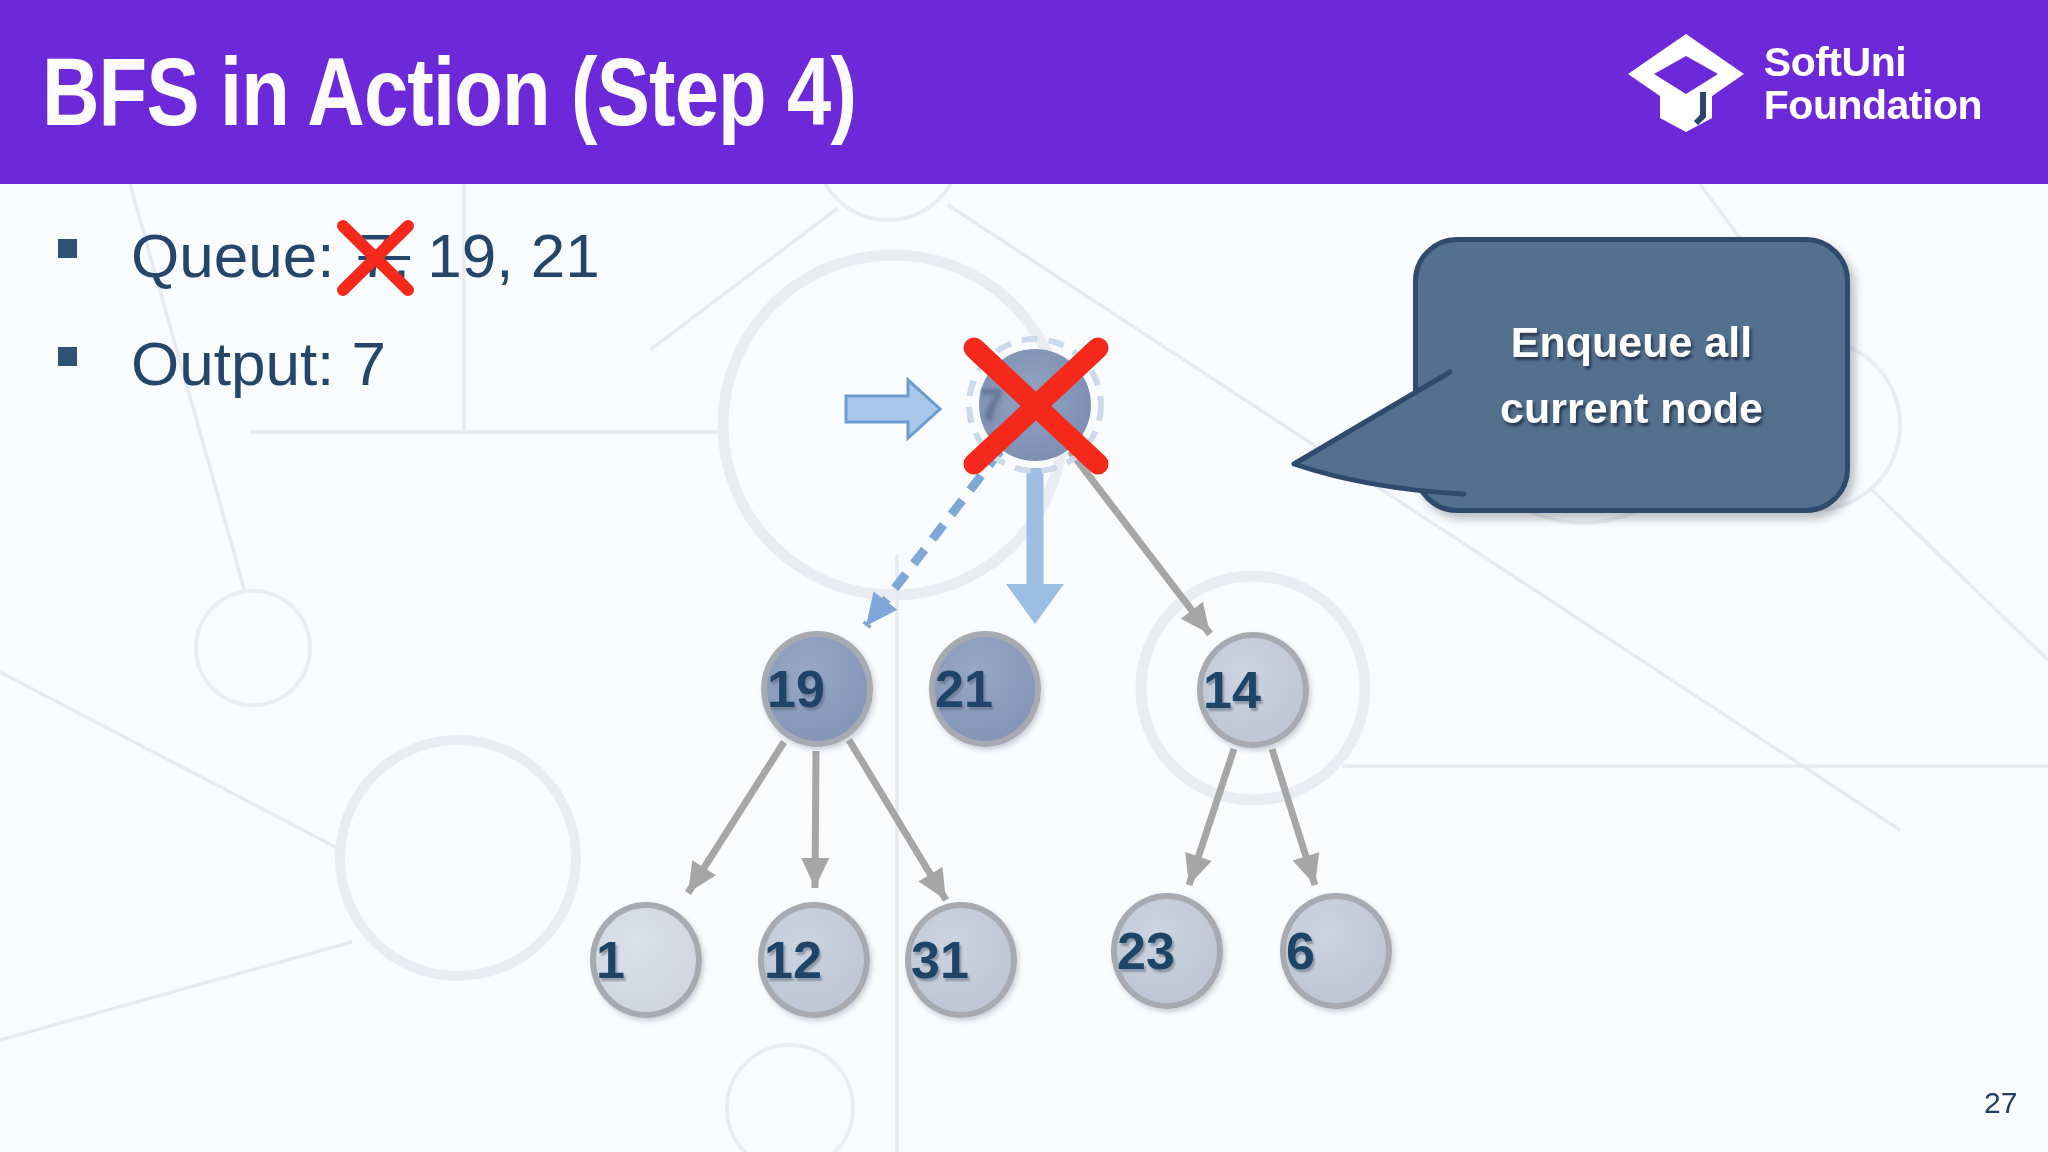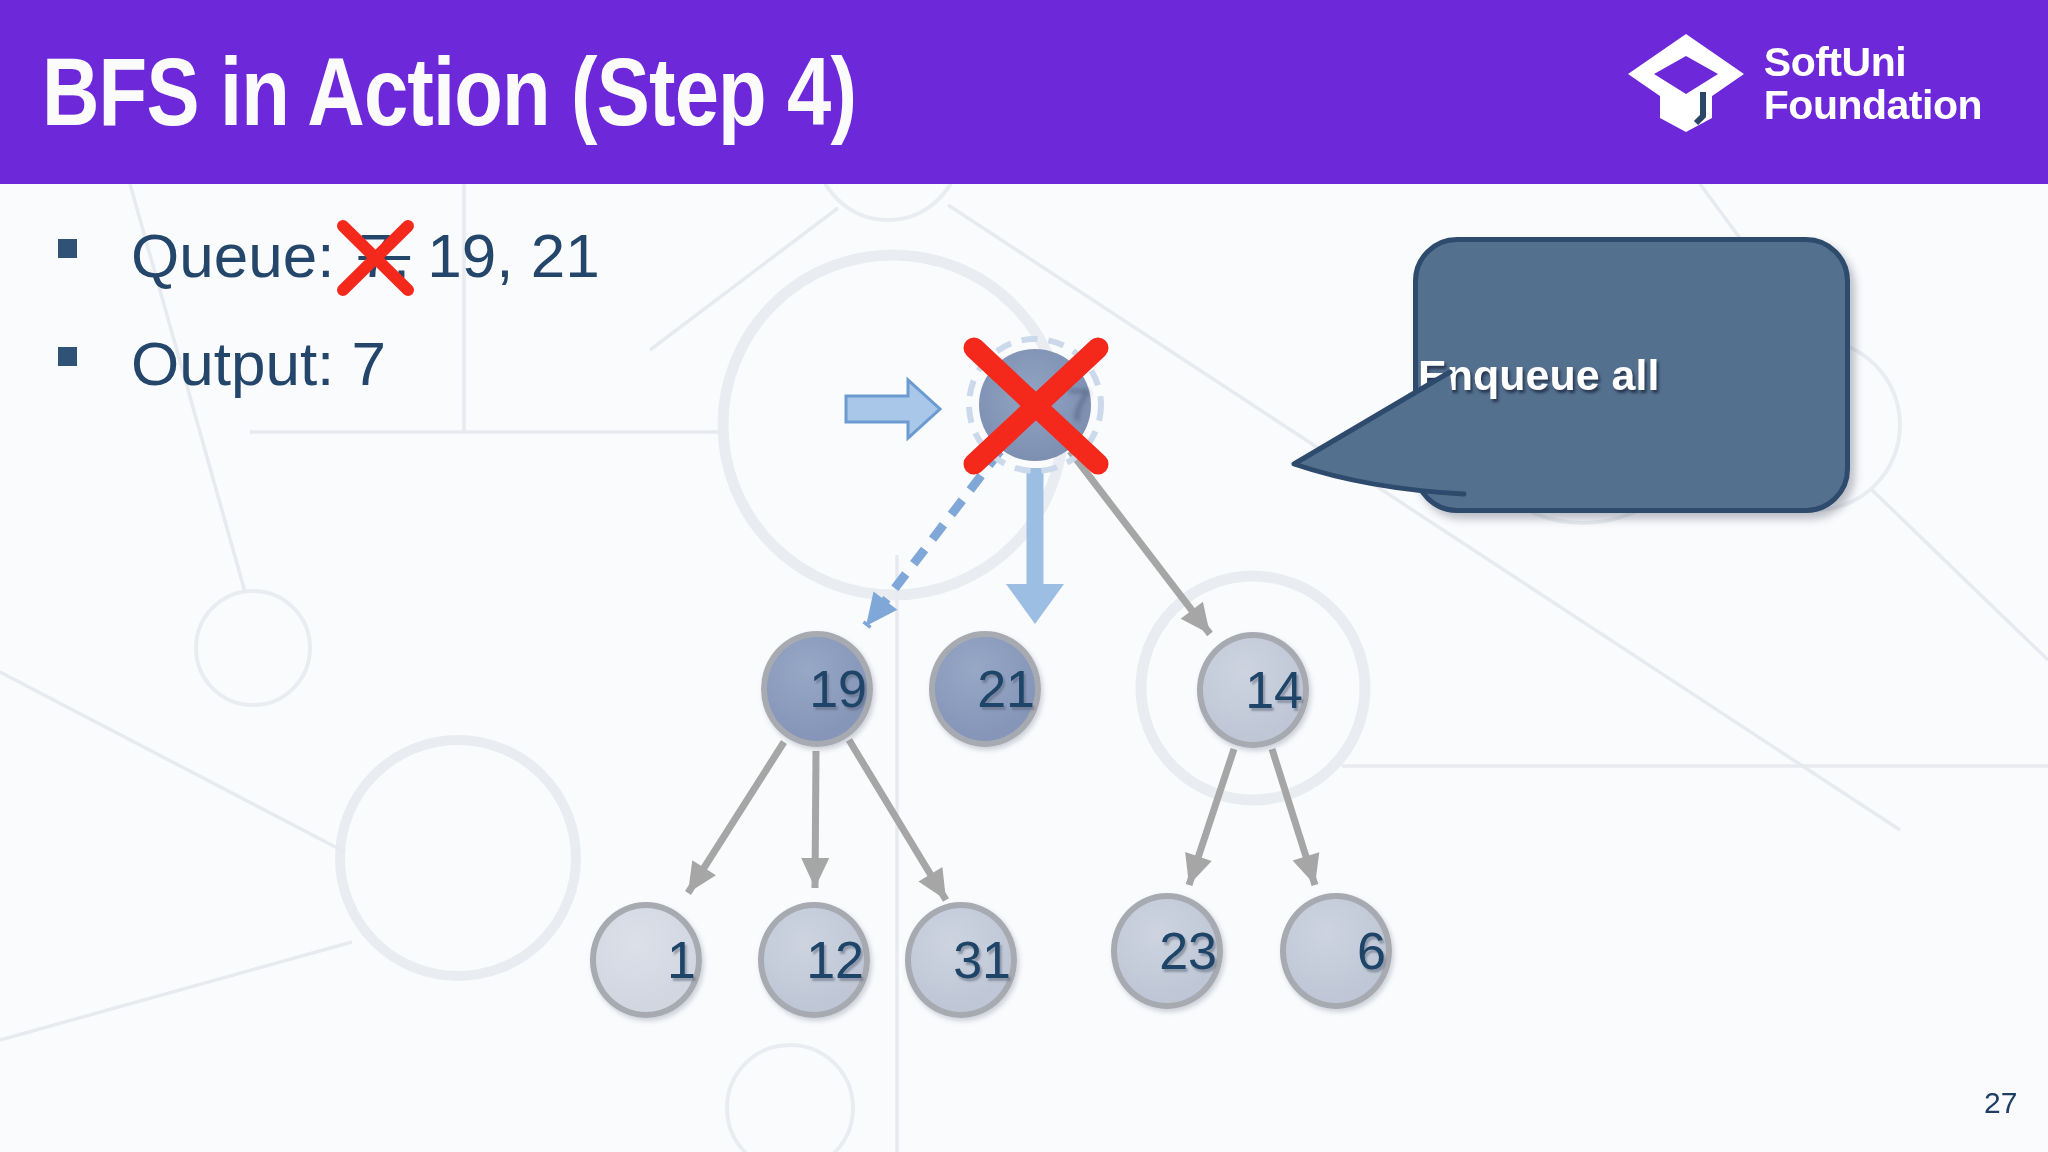--- a/index.html
+++ b/index.html
@@ -27,41 +27,41 @@
   .bullet-row .sq{width:19px;height:19px;background:#2E5376;margin-top:17px;flex:none;}
   .bullet-row .txt{margin-left:54px;white-space:nowrap;}
   .row-queue{top:222px;}
   .row-output{top:330px;}
   .crossed{ text-decoration:line-through;text-decoration-thickness:4px;margin-left:24px;}
 
   
   .node{
     position:absolute;width:112px;height:116px;box-sizing:border-box;
     border:6px solid #A7AAB1;border-radius:50%;
-    display:flex;align-items:center;justify-content:flex-end;
-    font-weight:normal;font-size:52px;color:#1E4568;
+    display:flex;align-items:center;justify-content:flex-start;
+    font-weight:bold;font-size:52px;color:#1E4568;
     text-shadow:2px 3px 2px rgba(90,100,120,.5);
     box-shadow:2px 3px 5px rgba(120,130,150,.35);
   }
   .fill-dark {background:radial-gradient(circle at 40% 32%,#97A7C6,#8696B9 70%);}
   .fill-mid  {background:radial-gradient(circle at 40% 32%,#CDD4E0,#BFC7D6 70%);}
   .fill-light{background:radial-gradient(circle at 40% 32%,#DCE0E9,#D1D6E1 70%);}
   .node-root{
     width:112px;height:112px;border:none;
     background:radial-gradient(circle at 46% 42%,#92A4C3,#7D8FB1 75%);
     box-shadow:none;filter:blur(.6px);
   }
   .node-root .ghost{opacity:.4;filter:blur(2px);font-size:44px;color:#2C3E5E;}
 
   
   .bubble{
     position:absolute;left:1413px;top:237px;width:437px;height:276px;box-sizing:border-box;
     background:#54708F;border:5px solid #2E4A6C;border-radius:44px;
     box-shadow:5px 6px 9px rgba(40,50,70,.3);
-    display:flex;flex-direction:column;justify-content:center;
+    display:flex;flex-direction:column;align-items:center;justify-content:center;
     color:#FFFFFF;font-weight:bold;font-size:43px;line-height:66px;
     text-shadow:2px 3px 3px rgba(15,25,45,.65);
   }
   .page-num{position:absolute;left:1984px;top:1086px;font-size:30px;color:#1F3E63;}
 </style>
 </head>
 <body>
 
 <div class="slide">
 
@@ -161,20 +161,21 @@
     </div>
   <div class="node fill-mid" style="left:1111px;top:893px;">
       <span>23</span>
     </div>
   <div class="node fill-mid" style="left:1280px;top:893px;">
       <span>6</span>
     </div>
 
   <div class="bubble">
     <div>Enqueue all</div>
+    <div>current node</div>
   </div>
 
   <svg class="layer" width="2048" height="1152">
     <path d="M1450,372 L1294,464 Q1368,489 1464,494" fill="#54708F" stroke="#2E4A6C" stroke-width="5" stroke-linejoin="round" stroke-linecap="round"></path>
     <circle cx="1035" cy="405" r="66" fill="none" stroke="#CBD9EA" stroke-width="6" stroke-dasharray="16 11"></circle>
     <path d="M846,396 L908,396 L908,380 L940,409 L908,438 L908,422 L846,422 Z" fill="#A9C7E8" stroke="#6B9BD0" stroke-width="3"></path>
     <g stroke="#F5281C" stroke-width="21" stroke-linecap="round">
       <line x1="974" y1="348" x2="1098" y2="464"></line>
       <line x1="1098" y1="348" x2="974" y2="464"></line>
     </g>

